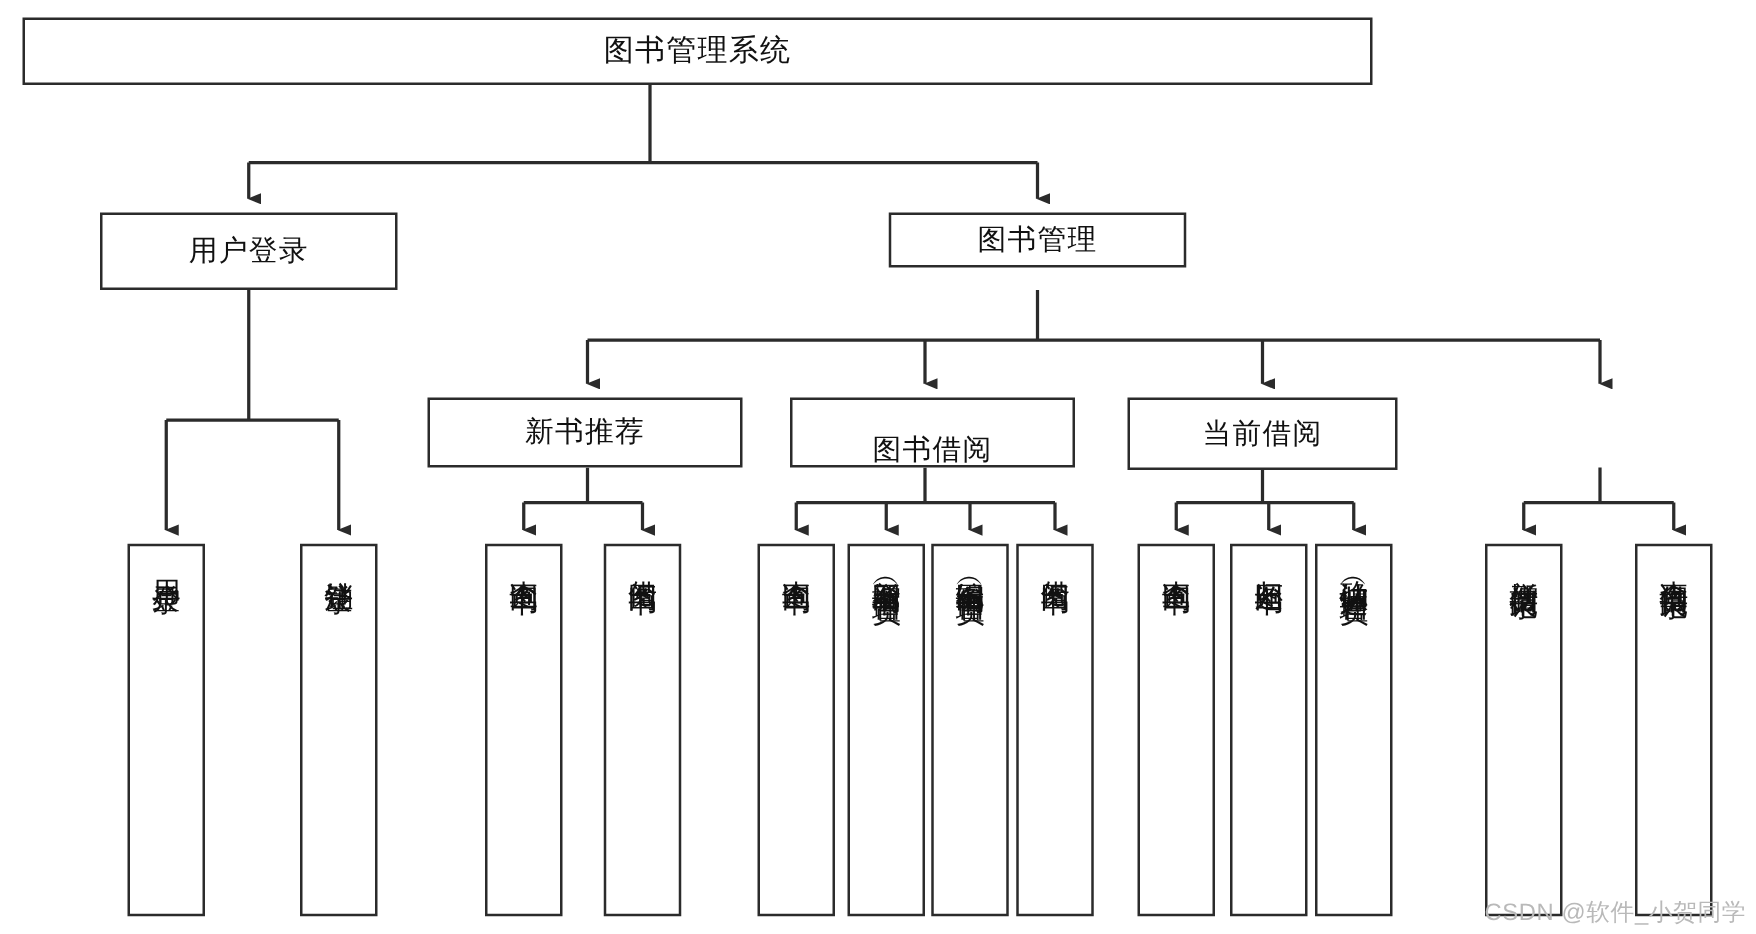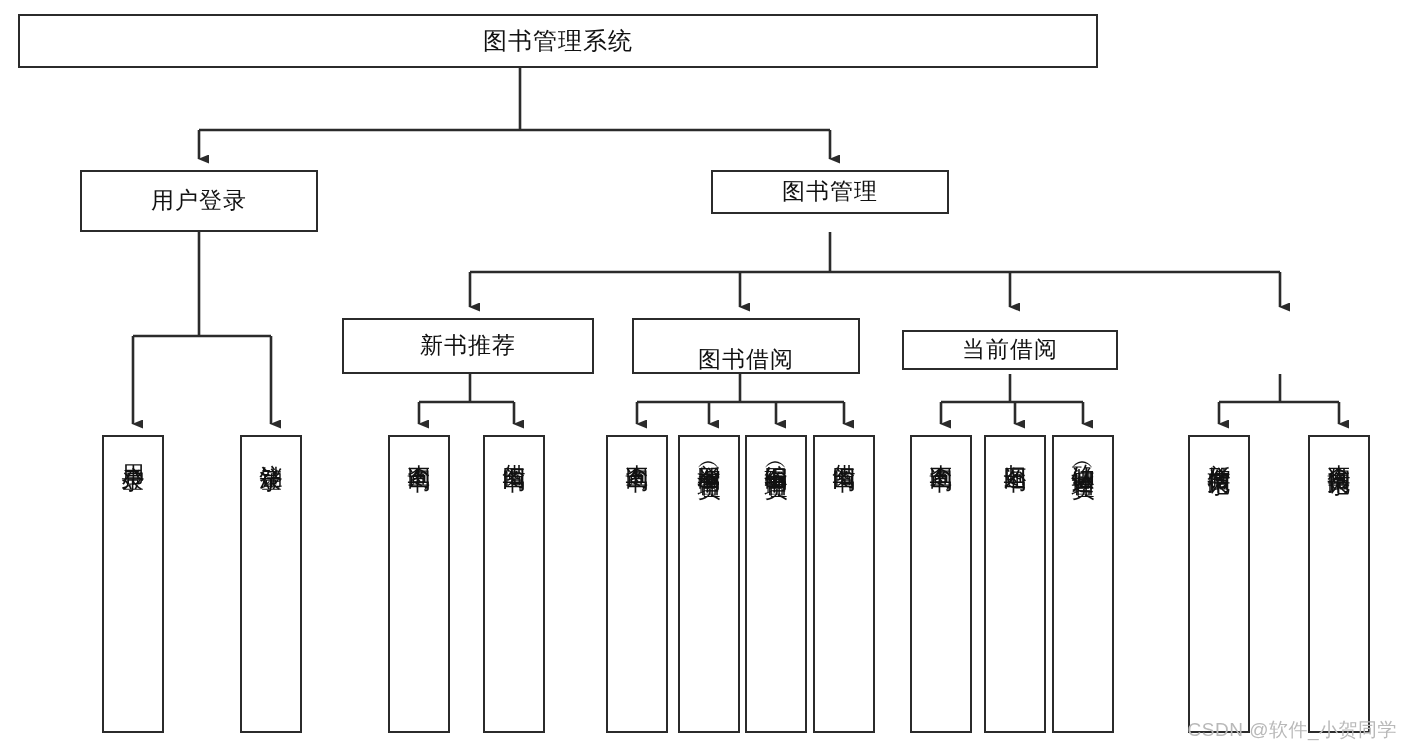--- a/index.html
+++ b/index.html
@@ -128,21 +128,21 @@
   <div class="node h" id="node-l2-1" style="left: 711px; top: 170px; width: 238px; height: 44px;">
     <span>图书管理</span>
   </div>
 
   <div class="node h" id="node-l3-0" style="left: 342px; top: 318px; width: 252px; height: 56px;">
     <span>新书推荐</span>
   </div>
   <div class="node h" id="node-l3-1" style="left: 632px; top: 318px; width: 228px; height: 56px; align-items: flex-end;">
     <span>图书借阅</span>
   </div>
-  <div class="node h" id="node-l3-2" style="left: 902px; top: 318px; width: 216px; height: 40px; margin-top: 12px;">
+  <div class="node h" id="node-l3-2" style="left: 902px; top: 318px; width: 216px; height: 58px;">
     <span>当前借阅</span>
   </div>
 
   <div class="node v" id="node-leaf-0" style="left: 102px; top: 435px; width: 62px; height: 298px;">
     <span class="vtext">用户登录</span>
   </div>
   <div class="node v" id="node-leaf-1" style="left: 240px; top: 435px; width: 62px; height: 298px;">
     <span class="vtext">注销登录</span>
   </div>
   <div class="node v" id="node-leaf-2" style="left: 388px; top: 435px; width: 62px; height: 298px;">

